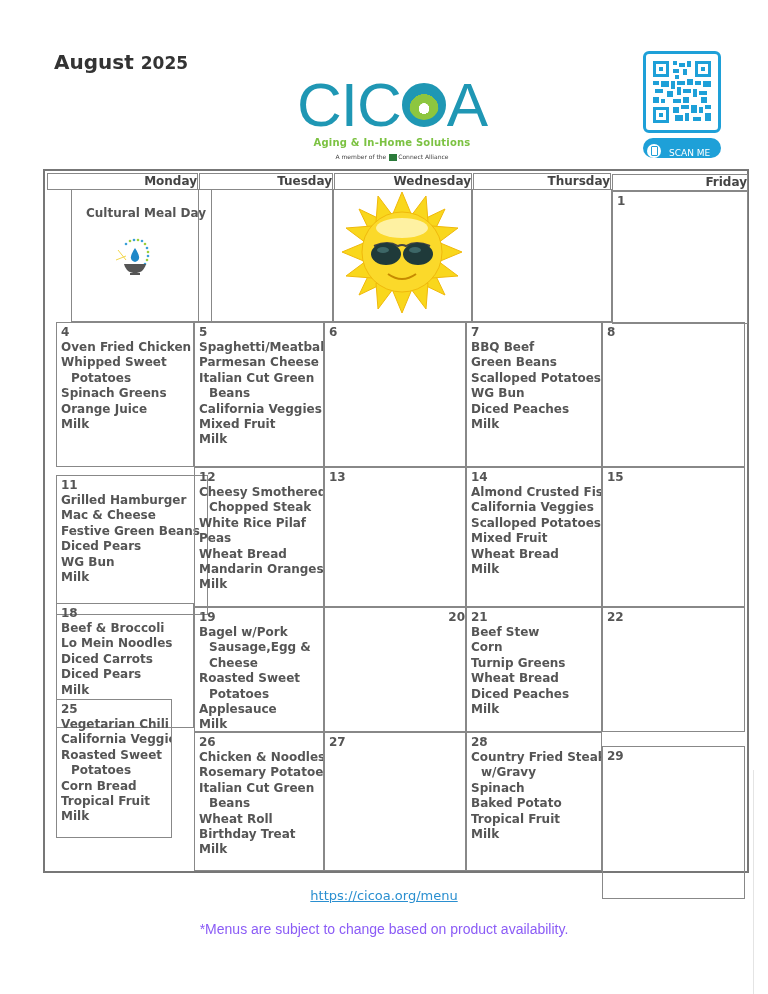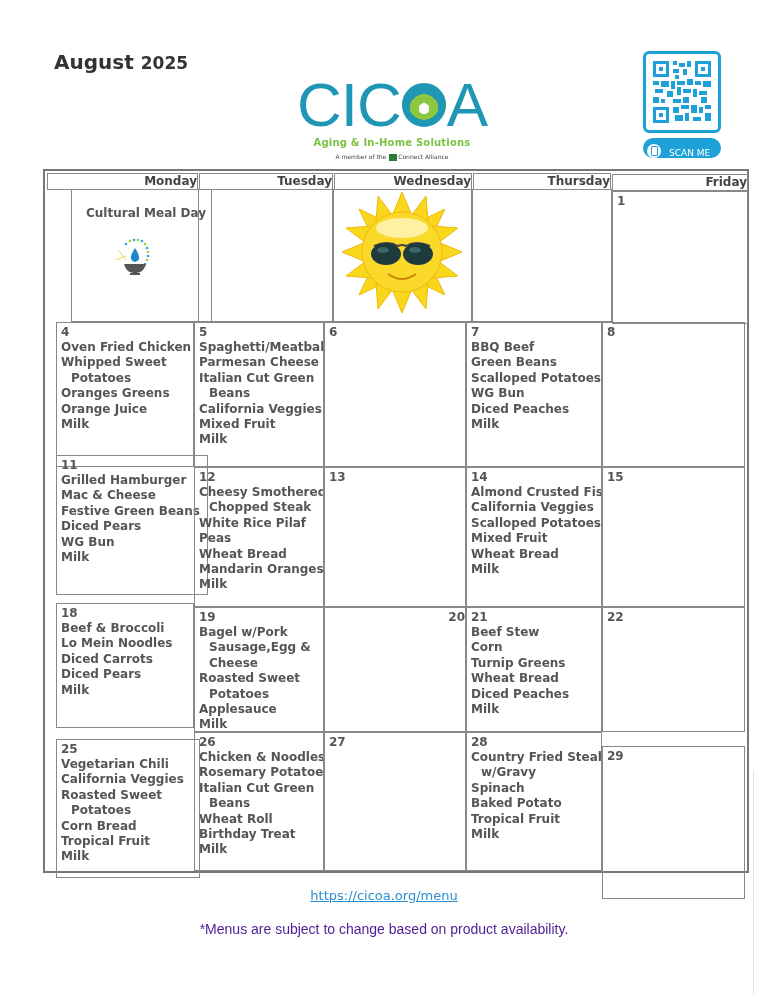--- a/index.html
+++ b/index.html
@@ -33,21 +33,21 @@
     font-size:12px; font-weight:bold; color:#444; line-height:15px; }
   .cell { position:absolute; border:1.5px solid #888; box-sizing:border-box; padding:2px 0 0 4px; overflow:hidden; }
   .cell .dn { font-size:12px; font-weight:bold; color:#555; line-height:15px; }
   .cell .item { font-size:12px; font-weight:bold; color:#555; line-height:15.4px; white-space:nowrap; }
   .cell .item.ind { padding-left:10px; }
   .cultural { font-size:12px; font-weight:bold; color:#555; position:absolute; left:14px; top:16px; }
   .lamp { position:absolute; left:40px; top:44px; }
   .sun { position:absolute; left:6px; top:0px; }
 
   .link { position:absolute; left:0; width:768px; top:888px; text-align:center; font-size:13px; color:#2a8fd0; text-decoration:underline; font-family:"DejaVu Sans", sans-serif; }
-  .disclaimer { position:absolute; left:0; width:768px; top:921px; text-align:center; font-size:14px; color:#4c1d95; font-family:"Liberation Sans", sans-serif; }
+  .disclaimer { position:absolute; left:0; width:768px; top:921px; text-align:center; font-size:14px; color:#8b5cf6; font-family:"Liberation Sans", sans-serif; }
   .edge { position:absolute; left:753px; top:770px; width:1px; height:224px; background:#e4e4e4; }
 </style>
 </head>
 <body>
 
 <div class="month-title">
   <span>August</span>
   <span class="yr">2025</span>
 </div>
 
@@ -186,21 +186,21 @@
   <div class="cell" style="left:567px;top:20px;width:136px;height:133px;">
     <div class="dn">1</div>
   </div>
 
   <div id="weeks">
       <div class="cell" style="left: 11px; top: 151px; width: 138px; height: 145px;">
         <div class="dn">4</div>
         <div class="item">Oven Fried Chicken</div>
         <div class="item">Whipped Sweet</div>
         <div class="item ind">Potatoes</div>
-        <div class="item">Oranges Greens</div>
+        <div class="item">Spinach Greens</div>
         <div class="item">Orange Juice</div>
         <div class="item">Milk</div>
       </div>
       <div class="cell" style="left: 149px; top: 151px; width: 130px; height: 145px;">
         <div class="dn">5</div>
         <div class="item">Spaghetti/Meatballs</div>
         <div class="item">Parmesan Cheese</div>
         <div class="item">Italian Cut Green</div>
         <div class="item ind">Beans</div>
         <div class="item">California Veggies</div>
@@ -215,21 +215,21 @@
         <div class="item">BBQ Beef</div>
         <div class="item">Green Beans</div>
         <div class="item">Scalloped Potatoes</div>
         <div class="item">WG Bun</div>
         <div class="item">Diced Peaches</div>
         <div class="item">Milk</div>
       </div>
       <div class="cell" style="left: 557px; top: 151px; width: 143px; height: 145px;">
         <div class="dn">8</div>
       </div>
-      <div class="cell" style="left: 11px; top: 284px; width: 152px; height: 140px;">
+      <div class="cell" style="left: 11px; top: 304px; width: 152px; height: 140px;">
         <div class="dn">11</div>
         <div class="item">Grilled Hamburger</div>
         <div class="item">Mac &amp; Cheese</div>
         <div class="item">Festive Green Beans</div>
         <div class="item">Diced Pears</div>
         <div class="item">WG Bun</div>
         <div class="item">Milk</div>
       </div>
       <div class="cell" style="left: 149px; top: 296px; width: 130px; height: 140px;">
         <div class="dn">12</div>
@@ -282,21 +282,21 @@
         <div class="item">Beef Stew</div>
         <div class="item">Corn</div>
         <div class="item">Turnip Greens</div>
         <div class="item">Wheat Bread</div>
         <div class="item">Diced Peaches</div>
         <div class="item">Milk</div>
       </div>
       <div class="cell" style="left: 557px; top: 436px; width: 143px; height: 125px;">
         <div class="dn">22</div>
       </div>
-      <div class="cell" style="left: 11px; top: 568px; width: 144px; height: 139px;">
+      <div class="cell" style="left: 11px; top: 528px; width: 116px; height: 139px;">
         <div class="dn">25</div>
         <div class="item">Vegetarian Chili</div>
         <div class="item">California Veggies</div>
         <div class="item">Roasted Sweet</div>
         <div class="item ind">Potatoes</div>
         <div class="item">Corn Bread</div>
         <div class="item">Tropical Fruit</div>
         <div class="item">Milk</div>
       </div>
       <div class="cell" style="left: 149px; top: 561px; width: 130px; height: 139px;">

